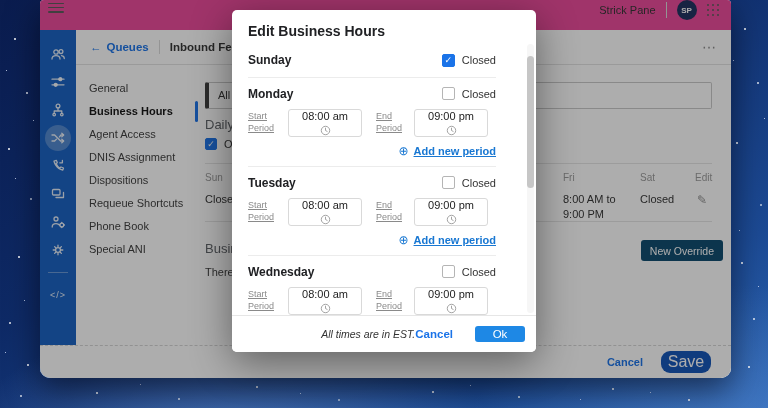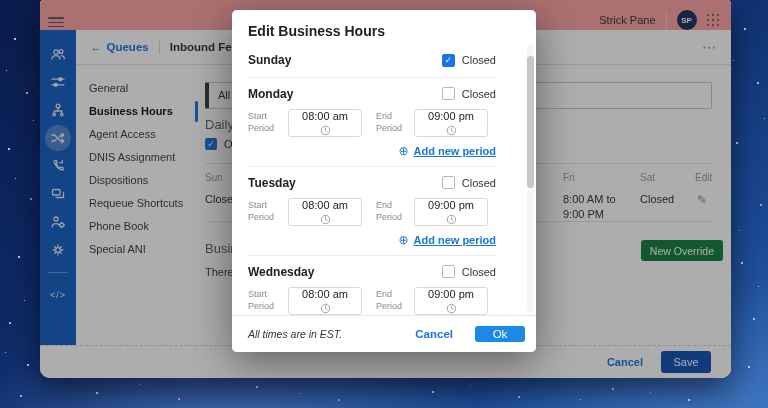--- a/index.html
+++ b/index.html
@@ -25,22 +25,22 @@
   .stars2 { width:1px; height:1px; box-shadow:
     6px 70px #dfe9ff, 33px 120px #dfe9ff, 15px 178px #dfe9ff, 24px 300px #dfe9ff, 5px 352px #dfe9ff,
     733px 60px #dfe9ff, 764px 118px #dfe9ff, 739px 230px #dfe9ff, 758px 286px #dfe9ff,
     140px 384px #dfe9ff, 300px 393px #dfe9ff, 470px 385px #dfe9ff, 580px 399px #dfe9ff, 650px 392px #dfe9ff; }
 
   
   .app { position:absolute; left:40px; top:0; width:691px; height:378px;
     background:#fff; border-radius:4px 4px 10px 10px; overflow:hidden;
     box-shadow:0 12px 32px rgba(0,0,10,.55); }
 
-  .topbar { position:absolute; left:0; top:0; right:0; height:30px; background:#fca5a5;
-    display:flex; align-items:flex-end; padding:0 12px 0 8px; }
+  .topbar { position:absolute; left:0; top:0; right:0; height:30px; background:#ec4899;
+    display:flex; align-items:flex-start; padding:0 12px 0 8px; }
   .burger { width:16px; cursor:pointer; }
   .burger div { height:1.6px; background:#5a5a5a; margin:2.6px 0; border-radius:1px; }
   .top-right { margin-left:auto; display:flex; align-items:center; gap:10px; }
   .user-name { font-size:11px; color:#333; }
   .top-divider { width:1px; height:16px; background:#d9d9d9; }
   .avatar { width:20px; height:20px; border-radius:50%; background:#1c2f5e; color:#fff;
     font-size:8px; font-weight:bold; display:flex; align-items:center; justify-content:center; }
   .apps-grid { display:grid; grid-template-columns:repeat(3,2.5px); gap:2.5px; cursor:pointer; }
   .apps-grid span { width:2.5px; height:2.5px; background:#5a5a5a; border-radius:50%; }
 
@@ -80,67 +80,67 @@
   .h-daily { position:absolute; left:7px; top:52px; font-size:13px; color:#5f6368; }
   .obs-row { position:absolute; left:7px; top:73px; display:flex; align-items:center; gap:7px; }
   .obs-label { font-size:11px; color:#333; }
   .tbl { position:absolute; left:7px; right:19px; top:98px; height:59px;
     border-top:1px solid #e6e6e6; border-bottom:1px solid #e6e6e6; }
   .th { position:absolute; top:8px; font-size:10px; color:#9a9a9a; }
   .td { position:absolute; top:28px; font-size:11px; color:#333; line-height:1.4; }
   .pencil { color:#8a8a8a; font-size:12px; cursor:pointer; }
   .h-ovr { position:absolute; left:7px; top:176px; font-size:13px; color:#5f6368; }
   .btn-override { position:absolute; right:8px; top:175px; height:21px; padding:0 9px;
-    background:#15803d; color:#fff; border:none; border-radius:3px; font-size:10.5px;
+    background:#0c4a6e; color:#fff; border:none; border-radius:3px; font-size:10.5px;
     font-family:inherit; cursor:pointer; }
   .ovr-empty { position:absolute; left:7px; top:201px; font-size:11px; color:#3c3c3c; }
 
   
   .app-footer { position:absolute; left:0; right:0; bottom:0; height:33px; background:#fff;
     border-top:1px dashed #d5d5d5; display:flex; align-items:center; justify-content:flex-end;
     gap:18px; padding-right:20px; }
   .link-blue { color:#1a73e8; font-size:11px; font-weight:bold; cursor:pointer; background:none; border:none; font-family:inherit; }
   .btn-save { width:50px; height:22px; background:#1254b8; color:#fff; border:none;
-    border-radius:3px; font-size:11px; font-family:inherit; cursor:pointer; }
+    border-radius:9px; font-size:16px; font-family:inherit; cursor:pointer; }
 
   
   .overlay { position:absolute; inset:0; background:rgba(15,15,15,.34); z-index:5; }
   .modal { position:absolute; left:232px; top:10px; width:304px; height:342px; background:#fff;
     border-radius:5px; z-index:10; box-shadow:0 10px 40px rgba(0,0,0,.45); overflow:hidden; }
   .m-title { padding:13px 16px 0; font-size:14px; font-weight:bold; color:#202124; }
   .m-body { position:absolute; left:0; right:0; top:30px; bottom:37px; padding:0 40px 0 16px; overflow:hidden; }
   .sun-row { display:flex; justify-content:space-between; align-items:center; padding:13px 0 10px; }
   .day-name { font-size:12px; font-weight:bold; color:#202124; }
   .closed-grp { display:flex; align-items:center; gap:7px; }
   .closed-lbl { font-size:11px; color:#333; }
   .cb { width:13px; height:13px; border:1px solid #b5b5b5; border-radius:2px; background:#fff;
     display:flex; align-items:center; justify-content:center; cursor:pointer; flex:none; }
   .cb.checked { background:#1a73e8; border-color:#1a73e8; }
   .cb .mark { font-size:9px; color:#fff; line-height:1; }
   .cb.small { width:12px; height:12px; }
   .m-div { border:none; border-top:1px solid #ececec; }
   .day-head { display:flex; justify-content:space-between; align-items:flex-start; padding:9px 0 0; }
   .period-row { display:flex; align-items:center; margin-top:8px; }
-  .p-label { width:34px; font-size:9px; color:#8a8a8a; line-height:1.3; margin-right:6px; }
+  .p-label { width:34px; font-size:9px; color:#8a8a8a; line-height:1.3; margin-right:6px;text-decoration:underline; }
   .p-label.end { margin-left:14px; width:32px; }
   .t-input { width:74px; height:28px; border:1px solid #d9d9d9; border-radius:3px;
     display:flex; align-items:center; justify-content:space-between; padding:0 6px; cursor:text;flex-direction:column; }
   .t-val { font-size:11px; color:#222; }
   .clock svg { width:11px; height:11px; display:block; }
   .add-row { display:flex; justify-content:flex-end; align-items:center; gap:5px;
     padding:8px 0 9px; color:#1877d2; cursor:pointer; }
   .add-ic { font-size:12px; line-height:1; }
   .add-txt { font-size:11px; font-weight:bold;text-decoration:underline; }
   .sb-track { position:absolute; right:2px; top:34px; bottom:39px; width:7px;
     background:#f6f6f6; border-radius:4px; z-index:11; }
   .sb-thumb { position:absolute; right:2px; top:46px; width:7px; height:132px;
     background:#c6c6c6; border-radius:4px; z-index:12; cursor:grab; }
   .m-footer { position:absolute; left:0; right:0; bottom:0; height:37px; border-top:1px solid #e6e6e6;
     display:flex; align-items:center; padding:0 11px 0 16px; background:#fff; }
-  .tz-note { font-size:10.5px; font-style:italic; color:#333; flex:1; }
+  .tz-note { font-size:10.5px; font-style:italic; color:#333; flex:1;text-align:right; }
   .m-cancel { color:#1a73e8; font-size:11.5px; font-weight:bold; background:none; border:none;
     font-family:inherit; cursor:pointer; margin-right:22px; }
   .btn-ok { width:50px; height:16px; background:#1e88e5; color:#fff; border:none; border-radius:3px;
     font-size:11.5px; font-family:inherit; cursor:pointer; }
 </style>
 </head>
 <body>
 
 <div class="desktop">
   <i class="stars"></i>

